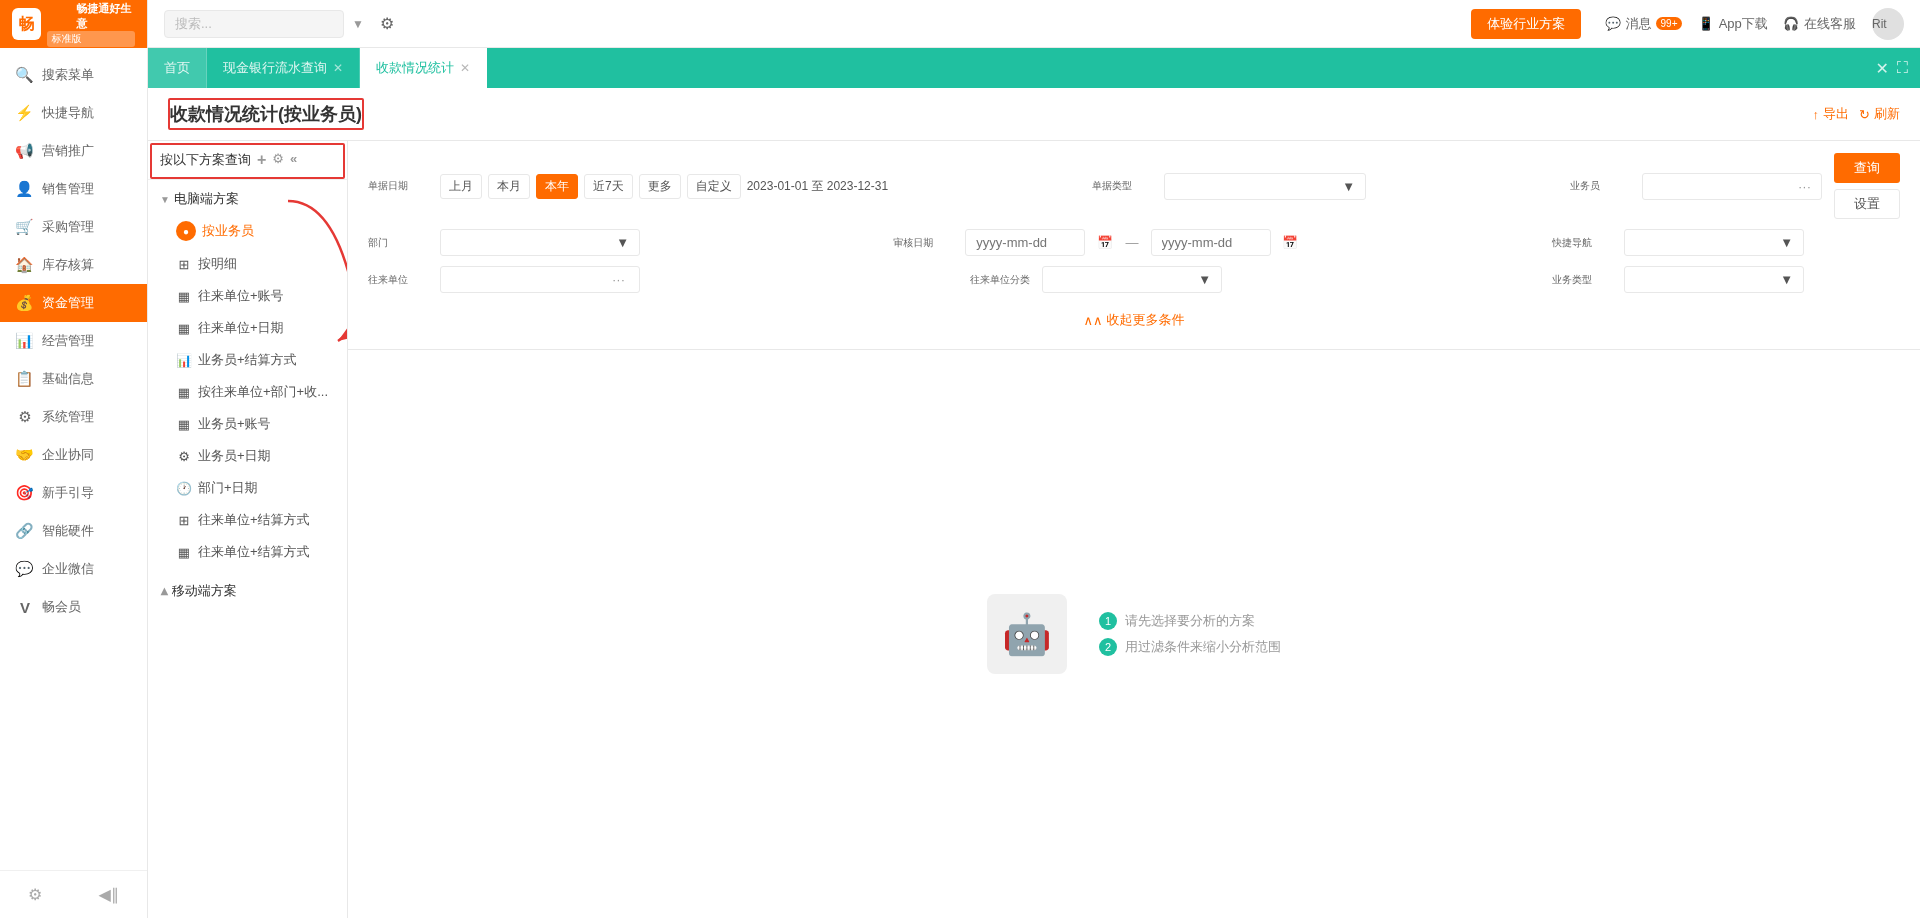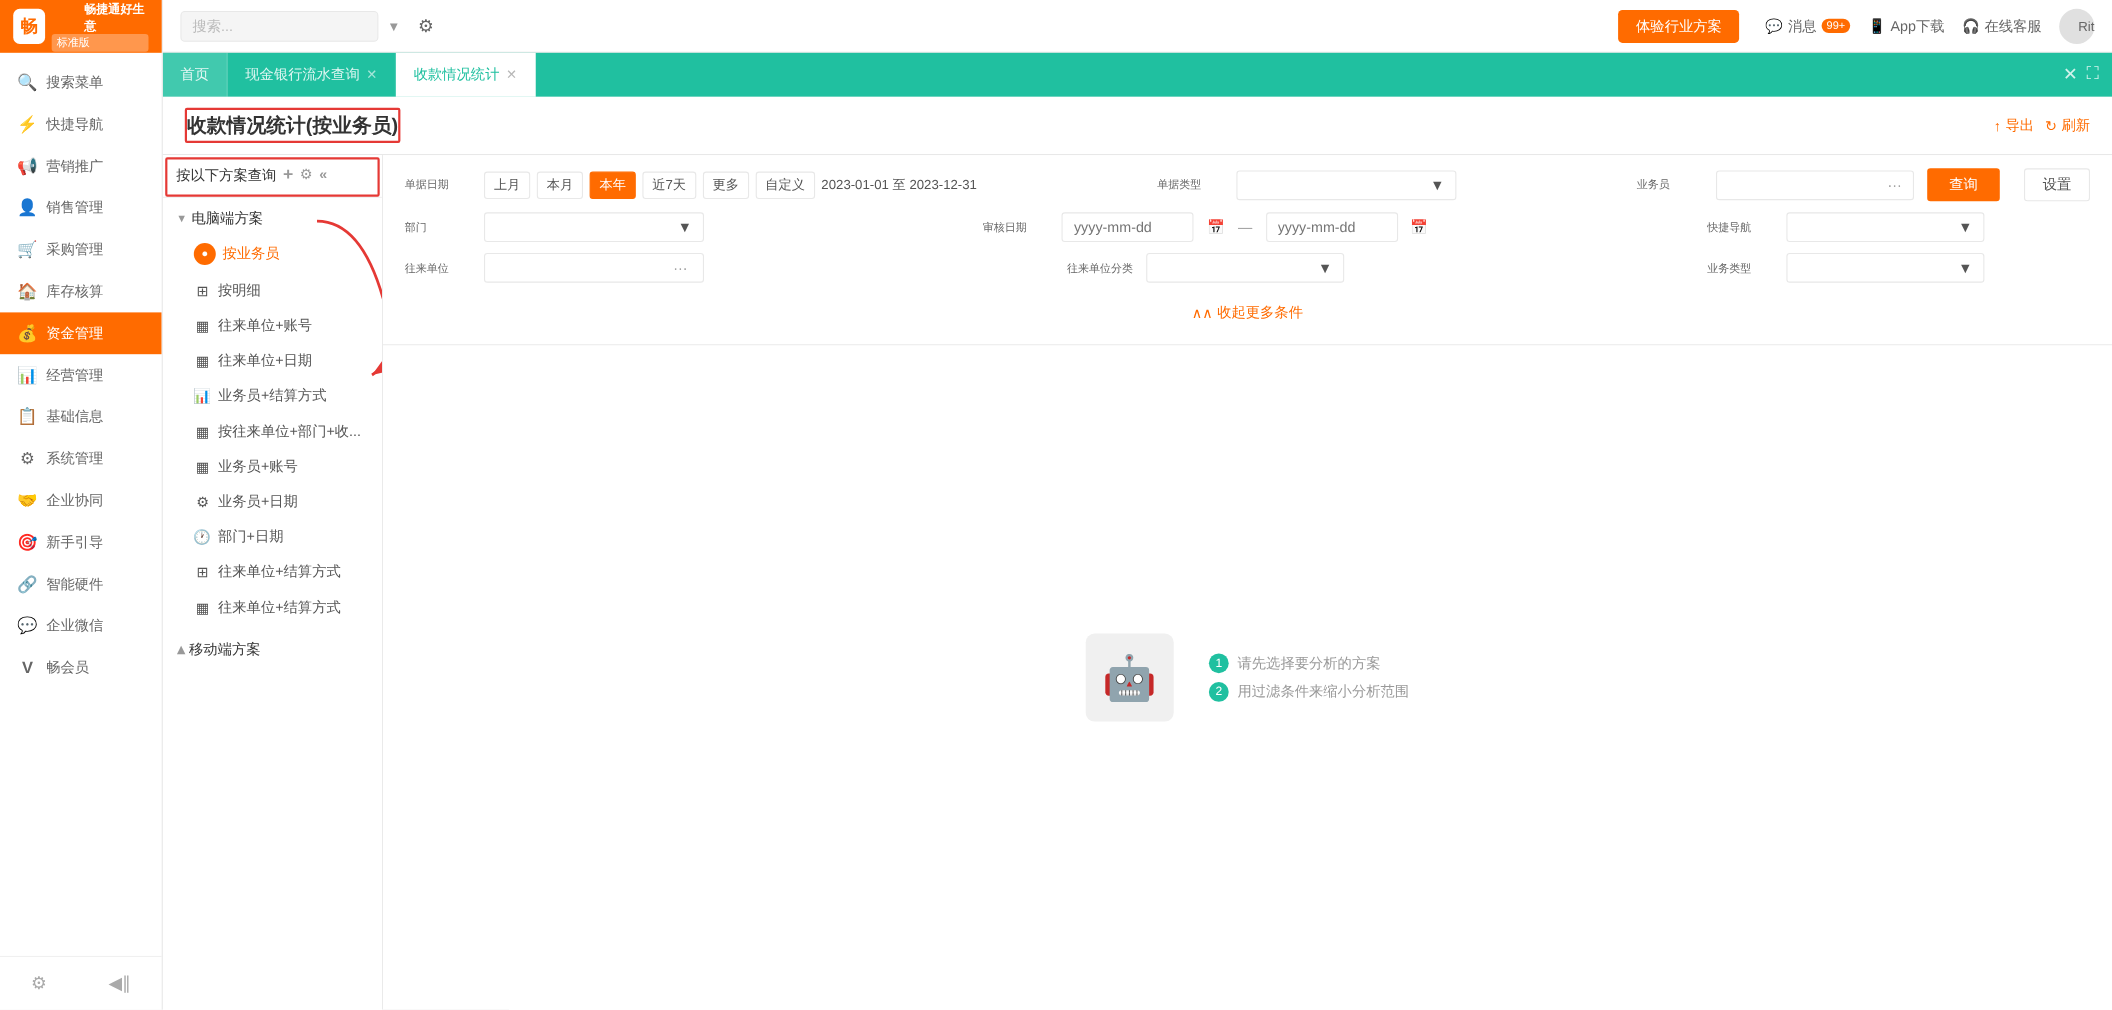--- a/index.html
+++ b/index.html
@@ -69,21 +69,21 @@
     .filter-label { color: #666; font-size: 10px; white-space: nowrap; min-width: 60px; }
     .filter-date-group { display: flex; align-items: center; gap: 6px; }
     .date-btn { padding: 3px 8px; border: 1px solid #e8e8e8; border-radius: 3px; font-size: 12px; cursor: pointer; color: #555; background: #fff; }
     .date-btn.active { background: #ff6b00; color: #fff; border-color: #ff6b00; }
     .date-range { font-size: 12px; color: #555; }
     .filter-select { border: 1px solid #e8e8e8; border-radius: 3px; padding: 5px 10px; font-size: 13px; color: #555; background: #fff; min-width: 160px; display: flex; align-items: center; justify-content: space-between; cursor: pointer; }
     .filter-select-full { flex: 1; }
     .filter-input { border: 1px solid #e8e8e8; border-radius: 3px; padding: 5px 10px; font-size: 13px; color: #bbb; background: #fff; min-width: 120px; }
     .filter-dash { color: #999; }
     .filter-dots { color: #999; cursor: pointer; padding: 0 4px; }
-    .filter-actions { display: flex; flex-direction: row; gap: 22px; margin-left: auto; }
+    .filter-actions { display: flex; flex-direction: column; gap: 6px; margin-left: auto; }
     .btn-query { background: #ff6b00; color: #fff; border: none; border-radius: 3px; padding: 6px 20px; font-size: 13px; cursor: pointer; }
     .btn-setting { background: #fff; color: #555; border: 1px solid #e8e8e8; border-radius: 3px; padding: 5px 16px; font-size: 13px; cursor: pointer; }
     .collapse-bar { display: flex; align-items: center; justify-content: center; padding: 8px; color: #ff6b00; cursor: pointer; font-size: 13px; gap: 4px; }
     .red-arrow { position: absolute; top: 0; left: 0; pointer-events: none; z-index: 100; }
 
     
     .empty-state { flex: 1; display: flex; flex-direction: column; align-items: center; justify-content: center; gap: 16px; background: #fff; margin: 0; }
     .empty-robot { width: 80px; height: 80px; background: #f0f0f0; border-radius: 8px; display: flex; align-items: center; justify-content: center; font-size: 40px; color: #ccc; }
     .empty-tips { display: flex; flex-direction: column; gap: 8px; }
     .empty-tip { display: flex; align-items: center; gap: 8px; color: #999; font-size: 13px; }
@@ -187,21 +187,21 @@
         <span class="badge badge-plus">99+</span>
       </div>
       <div class="topbar-msg">
         <span>📱</span>
         <span>App下载</span>
       </div>
       <div class="topbar-msg">
         <span>🎧</span>
         <span>在线客服</span>
       </div>
-      <div style="width:32px;height:32px;background:#e0e0e0;border-radius:50%;display:flex;align-items:center;justify-content:flex-end;font-size:12px;color:#666;cursor:pointer;">
+      <div style="width:32px;height:32px;background:#e0e0e0;border-radius:50%;display:flex;align-items:center;justify-content:flex-start;font-size:12px;color:#666;cursor:pointer;">
         <span>Rit</span>
       </div>
     </div>
   </div>
 
   <div class="tabs">
     <div class="tab home">
       <span>首页</span>
     </div>
     <div class="tab">

